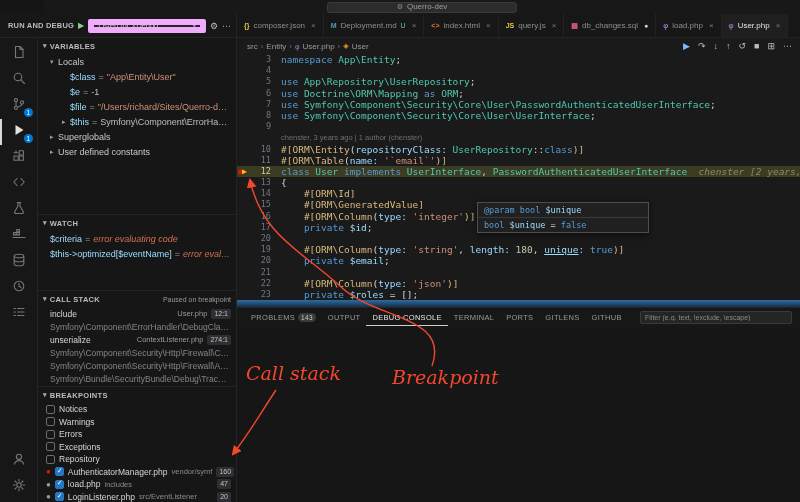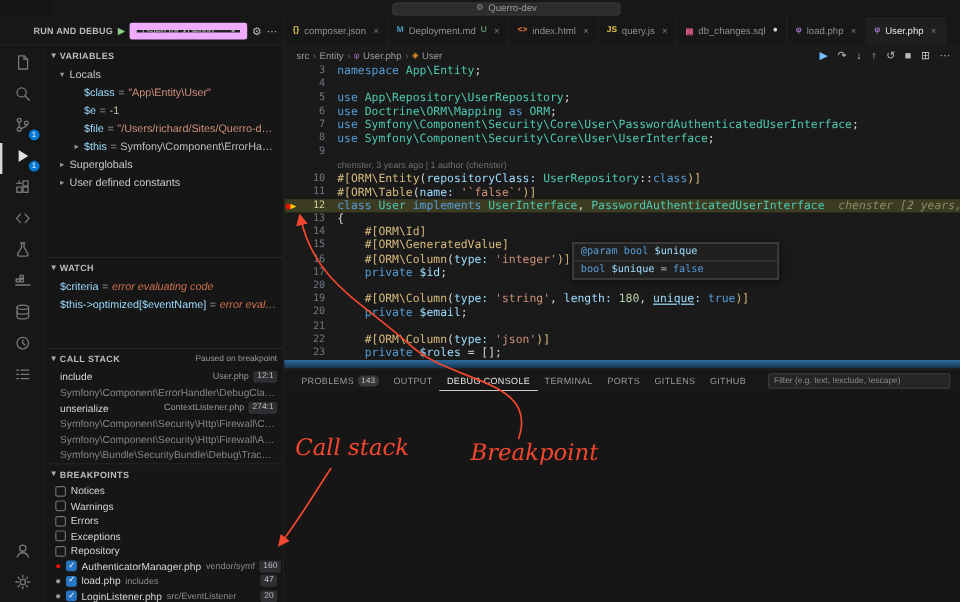--- a/index.html
+++ b/index.html
@@ -10,21 +10,21 @@
   
   .titlebar{height:14px;background:#181818;display:flex;align-items:center;justify-content:center;margin-left:44px;}
   .title-pill{height:11px;width:190px;background:#2c2c2c;border:1px solid #3a3a3a;border-radius:3px;
       color:#9d9d9d;font-size:8px;display:flex;align-items:center;justify-content:center;gap:4px;line-height:10px;}
   .title-pill .tiny{font-size:7px;color:#8a8a8a;}
 
   
   .header-row{display:flex;height:24px;background:#171717;border-bottom:1px solid #242424;}
   .debug-header{width:237px;min-width:237px;display:flex;align-items:center;gap:4px;
       padding:0 5px 0 8px;border-right:1px solid #242424;}
-  .dh-label{font-size:7.5px;font-weight:bold;color:#bcbcbc;letter-spacing:.2px;white-space:nowrap;margin-left:20px;}
+  .dh-label{font-size:7.5px;font-weight:bold;color:#bcbcbc;letter-spacing:.2px;white-space:nowrap;}
   .play{color:#89d185;font-size:8px;cursor:pointer;}
   .config-select{flex:1;display:flex;justify-content:space-between;align-items:center;background:#252526;
       border:6px solid #f0abfc;border-radius:2px;color:#cccccc;font-size:7.5px;padding:1px 4px;height:14px;
       min-width:0;overflow:hidden;white-space:nowrap;cursor:pointer;}
   .caret{color:#9a9a9a;font-size:7px;}
   .dh-icon{color:#bdbdbd;font-size:9px;cursor:pointer;}
 
   .tabs{flex:1;display:flex;overflow:hidden;background:#171717;}
   .tab{display:flex;align-items:center;gap:4px;padding:0 7px;font-size:8px;color:#8f8f8f;
       border-right:1px solid #222;white-space:nowrap;cursor:pointer;}
@@ -471,21 +471,21 @@
         <div id="code">
             <div class="code-line"><span class="lmargin"></span><span class="lnum">3</span><span class="ltext"><span class="kw">namespace </span><span class="type">App\Entity</span><span class="pun">;</span></span></div>
             <div class="code-line"><span class="lmargin"></span><span class="lnum">4</span><span class="ltext"></span></div>
             <div class="code-line"><span class="lmargin"></span><span class="lnum">5</span><span class="ltext"><span class="kw">use </span><span class="type">App\Repository\UserRepository</span><span class="pun">;</span></span></div>
             <div class="code-line"><span class="lmargin"></span><span class="lnum">6</span><span class="ltext"><span class="kw">use </span><span class="type">Doctrine\ORM\Mapping</span><span class="kw"> as </span><span class="type">ORM</span><span class="pun">;</span></span></div>
             <div class="code-line"><span class="lmargin"></span><span class="lnum">7</span><span class="ltext"><span class="kw">use </span><span class="type">Symfony\Component\Security\Core\User\PasswordAuthenticatedUserInterface</span><span class="pun">;</span></span></div>
             <div class="code-line"><span class="lmargin"></span><span class="lnum">8</span><span class="ltext"><span class="kw">use </span><span class="type">Symfony\Component\Security\Core\User\UserInterface</span><span class="pun">;</span></span></div>
             <div class="code-line"><span class="lmargin"></span><span class="lnum">9</span><span class="ltext"></span></div>
             <div class="codelens">chenster, 3 years ago | 1 author (chenster)</div>
             <div class="code-line"><span class="lmargin"></span><span class="lnum">10</span><span class="ltext"><span class="attr">#[ORM\Entity</span><span class="pun">(</span><span class="param">repositoryClass: </span><span class="type">UserRepository</span><span class="pun">::</span><span class="kw">class</span><span class="attr">)]</span></span></div>
-            <div class="code-line"><span class="lmargin"></span><span class="lnum">11</span><span class="ltext"><span class="attr">#[ORM\Table</span><span class="pun">(</span><span class="param">name: </span><span class="str">'`false`'</span><span class="attr">)]</span></span></div>
+            <div class="code-line"><span class="lmargin"></span><span class="lnum">11</span><span class="ltext"><span class="attr">#[ORM\Table</span><span class="pun">(</span><span class="param">name: </span><span class="str">'`email`'</span><span class="attr">)]</span></span></div>
             <div class="code-line current"><span class="lmargin"><span class="bp-red-dot">●</span><span class="cur-arrow">▶</span></span><span class="lnum">12</span><span class="ltext"><span class="kw">class </span><span class="type">User </span><span class="kw">implements </span><span class="type">UserInterface</span><span class="pun">, </span><span class="type">PasswordAuthenticatedUserInterface</span><span class="blame">  chenster [2 years, 9 months ago] • symfony ma…</span></span></div>
             <div class="code-line"><span class="lmargin"></span><span class="lnum">13</span><span class="ltext"><span class="pun">{</span></span></div>
             <div class="code-line"><span class="lmargin"></span><span class="lnum">14</span><span class="ltext"><span class="pun">    </span><span class="attr">#[ORM\Id]</span></span></div>
             <div class="code-line"><span class="lmargin"></span><span class="lnum">15</span><span class="ltext"><span class="pun">    </span><span class="attr">#[ORM\GeneratedValue]</span></span></div>
             <div class="code-line"><span class="lmargin"></span><span class="lnum">16</span><span class="ltext"><span class="pun">    </span><span class="attr">#[ORM\Column</span><span class="pun">(</span><span class="param">type: </span><span class="str">'integer'</span><span class="attr">)]</span></span></div>
             <div class="code-line"><span class="lmargin"></span><span class="lnum">17</span><span class="ltext"><span class="pun">    </span><span class="kw">private </span><span class="var">$id</span><span class="pun">;</span></span></div>
             <div class="code-line"><span class="lmargin"></span><span class="lnum">20</span><span class="ltext"></span></div>
             <div class="code-line"><span class="lmargin"></span><span class="lnum">19</span><span class="ltext"><span class="pun">    </span><span class="attr">#[ORM\Column</span><span class="pun">(</span><span class="param">type: </span><span class="str">'string'</span><span class="pun">, </span><span class="param">length: </span><span class="num">180</span><span class="pun">, </span><span class="param underline">unique</span><span class="param">: </span><span class="kw">true</span><span class="attr">)]</span></span></div>
             <div class="code-line"><span class="lmargin"></span><span class="lnum">20</span><span class="ltext"><span class="pun">    </span><span class="kw">private </span><span class="var">$email</span><span class="pun">;</span></span></div>
             <div class="code-line"><span class="lmargin"></span><span class="lnum">21</span><span class="ltext"></span></div>

